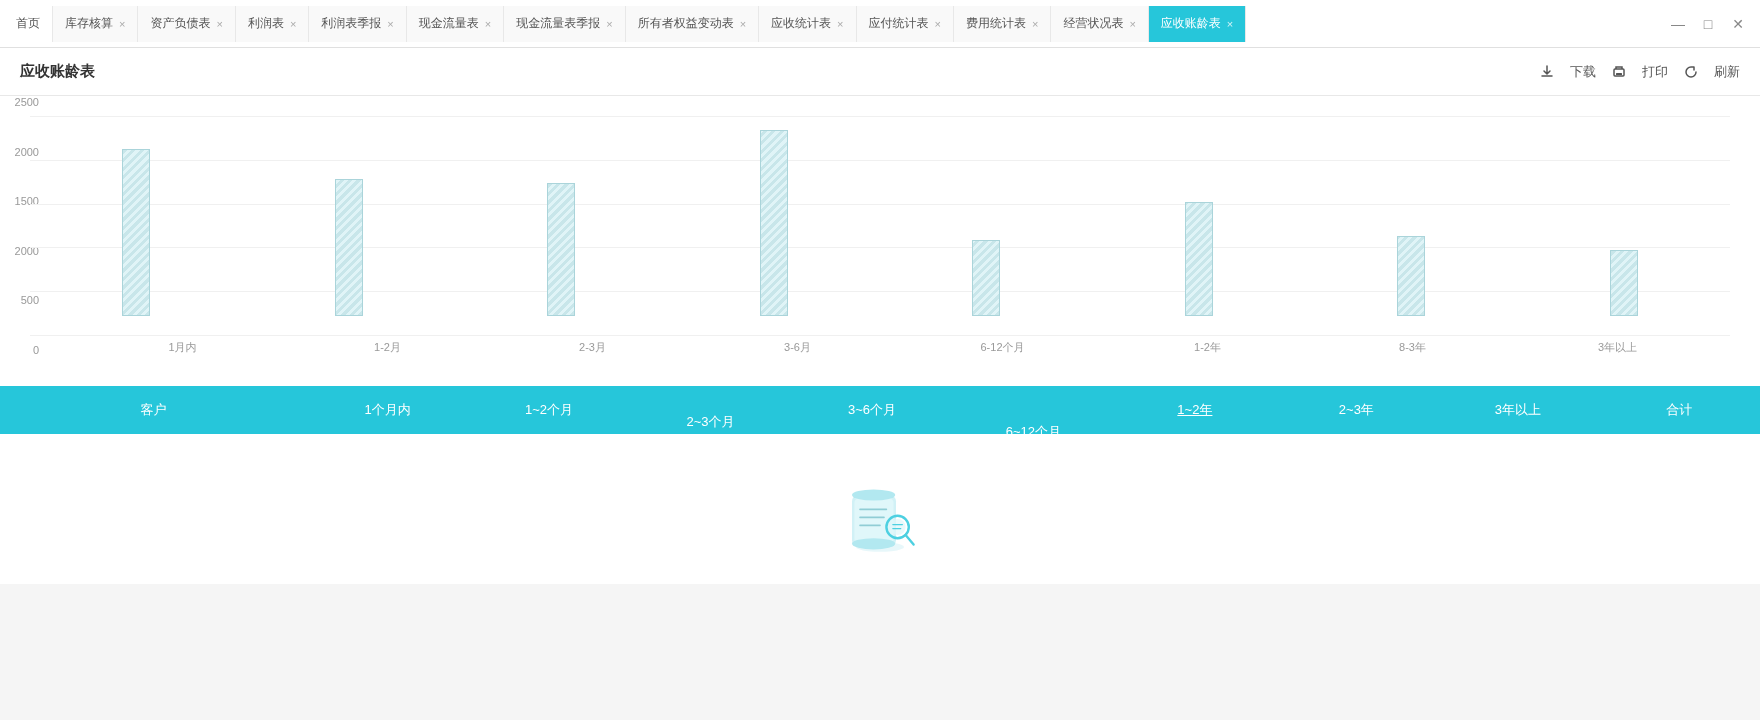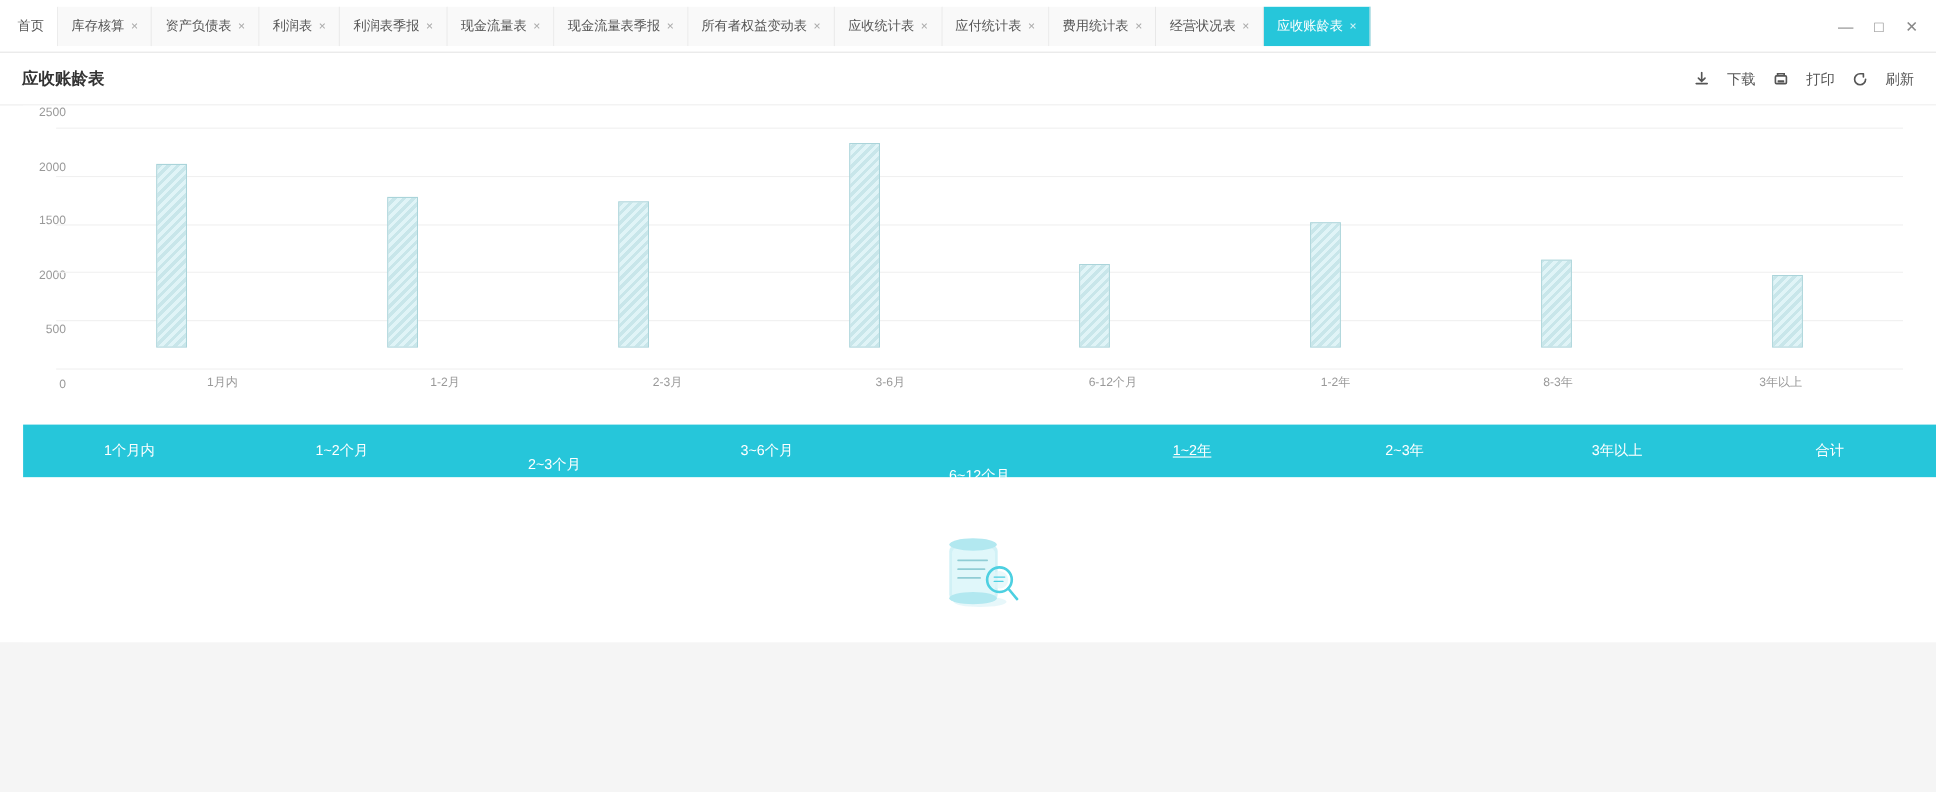--- a/index.html
+++ b/index.html
@@ -89,21 +89,20 @@
       gap: 16px;
       font-size: 13px;
       color: #555;
       cursor: pointer;
     }
 
     
     .main-content {
       background: #fff;
       margin: 0;
-      padding-left: 21px;
     }
 
     
     .chart-area {
       padding: 20px 30px 10px;
       background: #fff;
       height: 280px;
       position: relative;
     }
 
@@ -382,20 +381,21 @@
         <span class="x-label">2-3月</span>
         <span class="x-label">3-6月</span>
         <span class="x-label">6-12个月</span>
         <span class="x-label">1-2年</span>
         <span class="x-label">8-3年</span>
         <span class="x-label">3年以上</span>
       </div>
   </div>
 
   <div class="table-header" id="table-header-container">
+      <div class="th-cell" style="flex: 2 1 0%;">客户</div>
       <div class="th-cell" style="flex: 1 1 0%;">1个月内</div>
       <div class="th-cell" style="flex: 1 1 0%;">1~2个月</div>
       <div class="th-cell" style="flex: 1 1 0%; margin-top: 24px;">2~3个月</div>
       <div class="th-cell" style="flex: 1 1 0%;">3~6个月</div>
       <div class="th-cell" style="flex: 1 1 0%; margin-top: 44px;">6~12个月</div>
       <div class="th-cell" style="flex: 1 1 0%; text-decoration: underline;">1~2年</div>
       <div class="th-cell" style="flex: 1 1 0%;">2~3年</div>
       <div class="th-cell" style="flex: 1 1 0%;">3年以上</div>
       <div class="th-cell" style="flex: 1 1 0%;">合计</div>
     </div>

